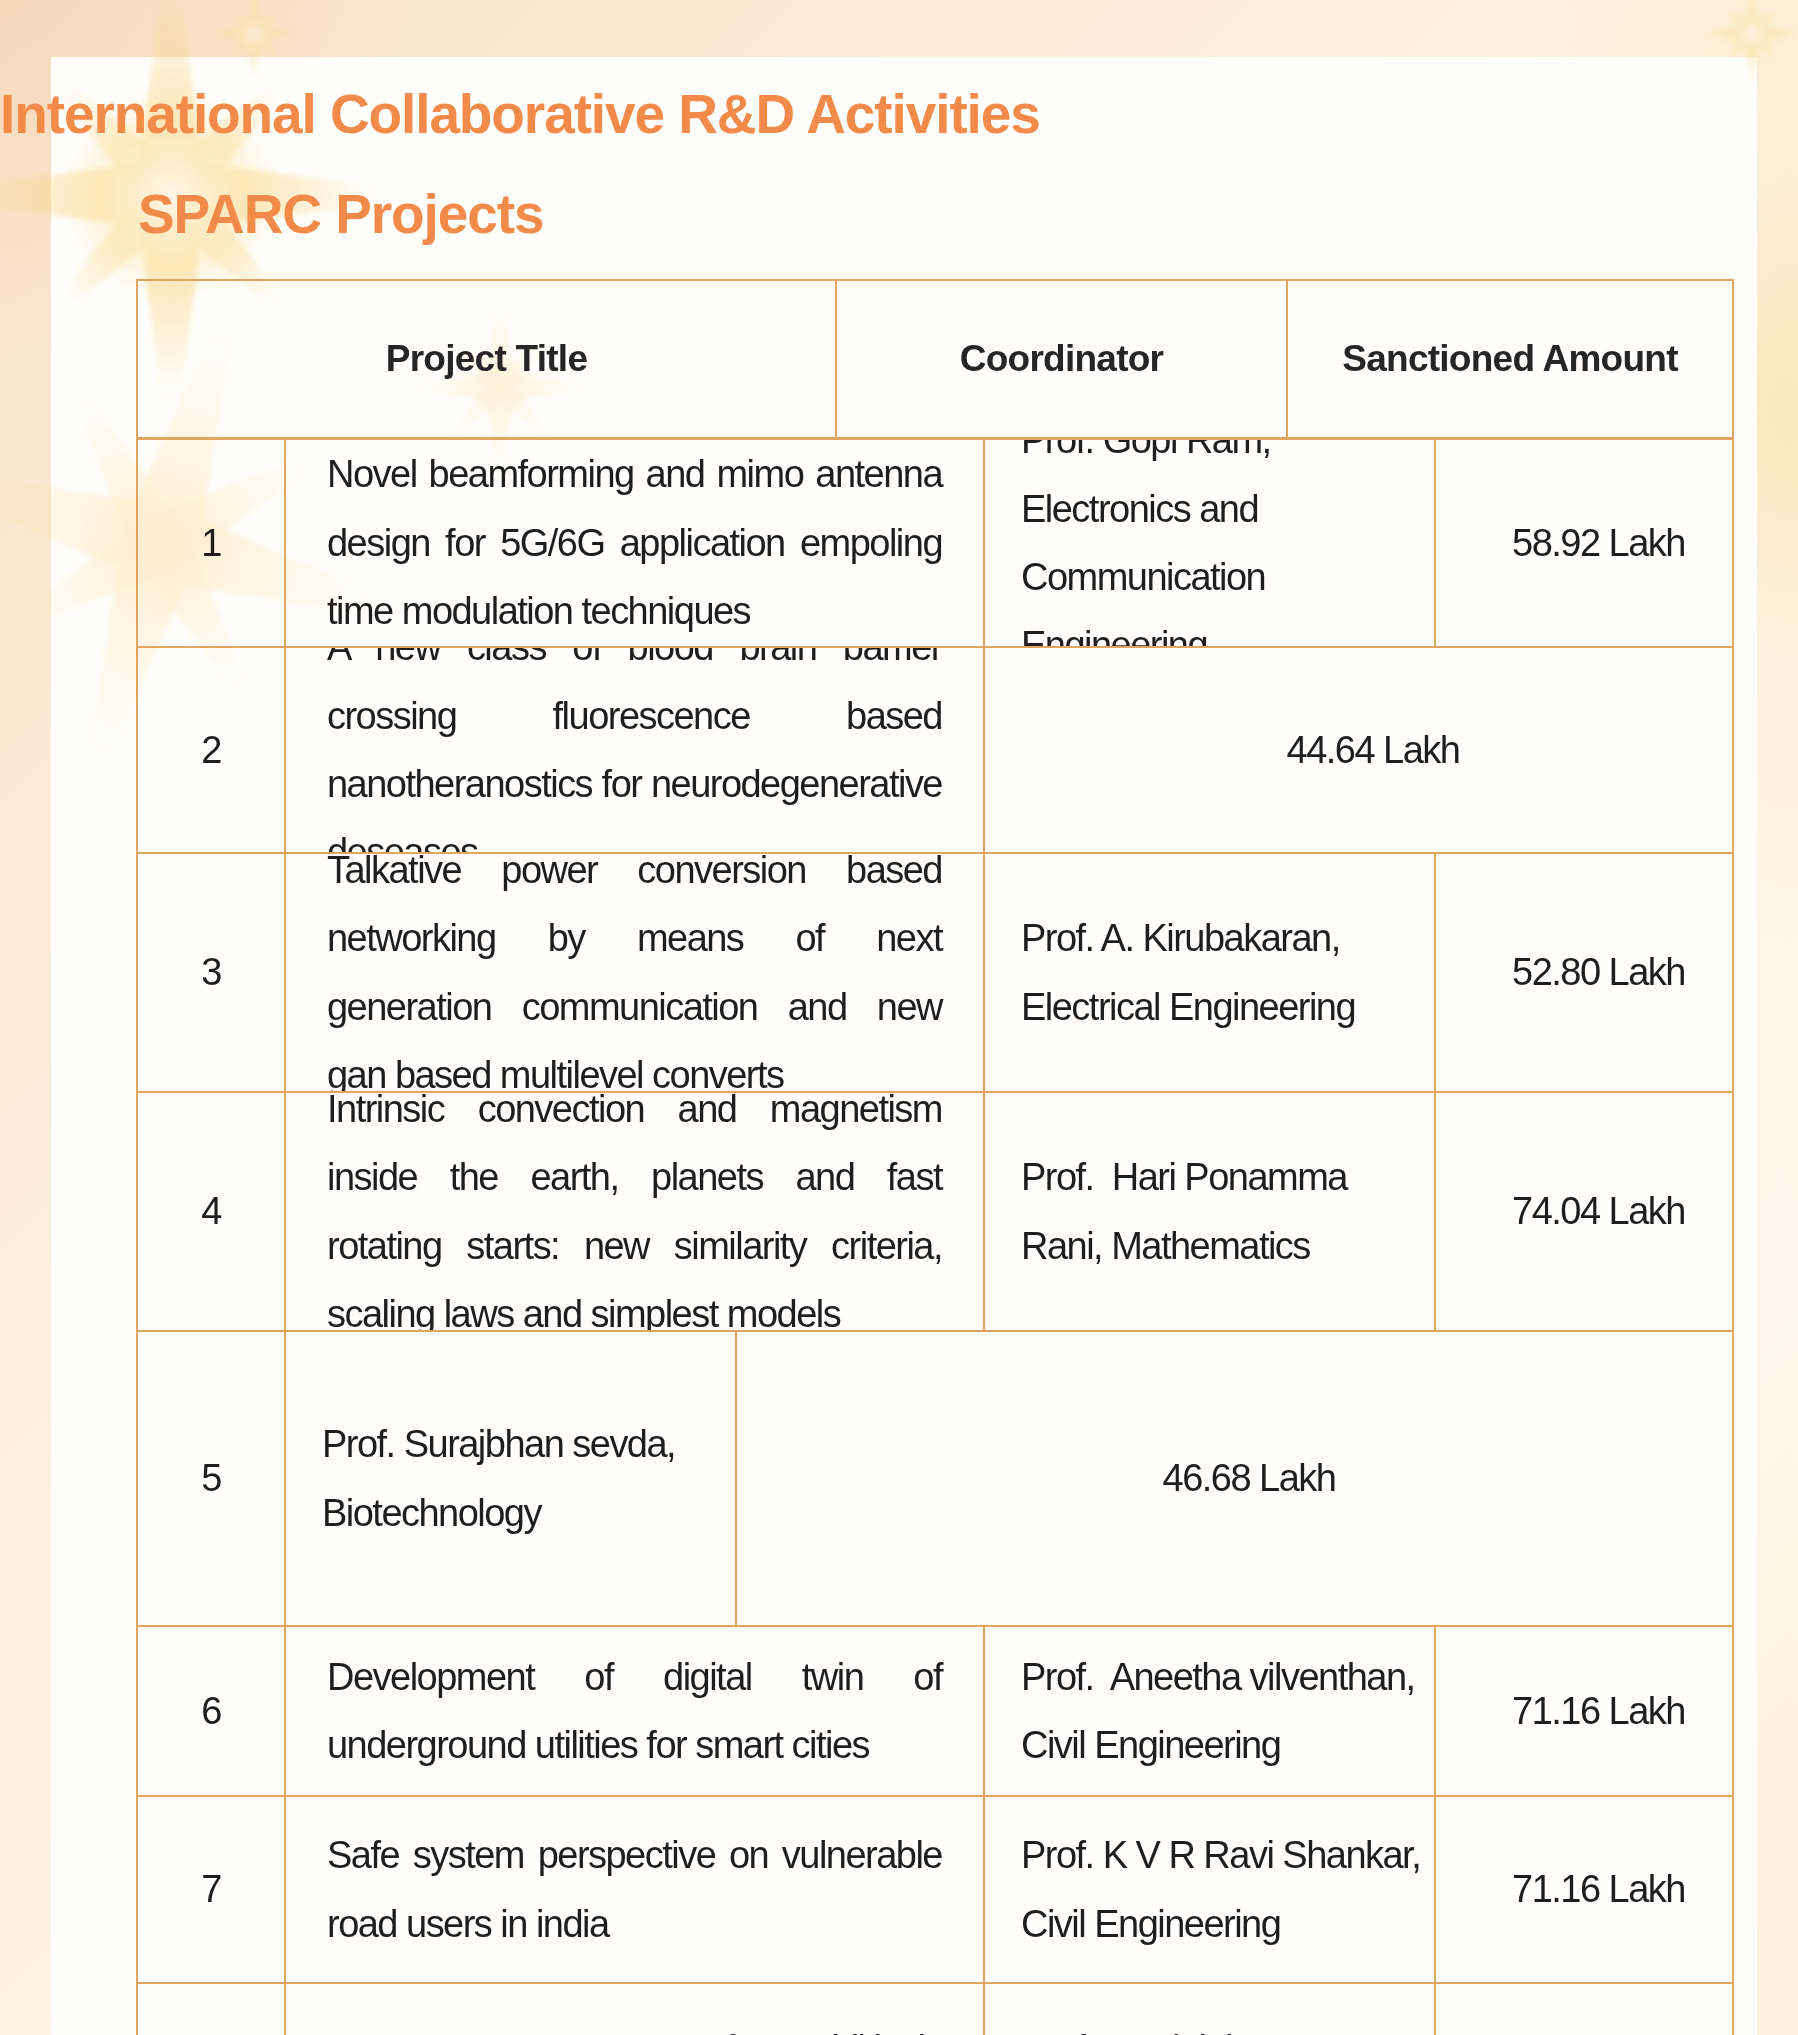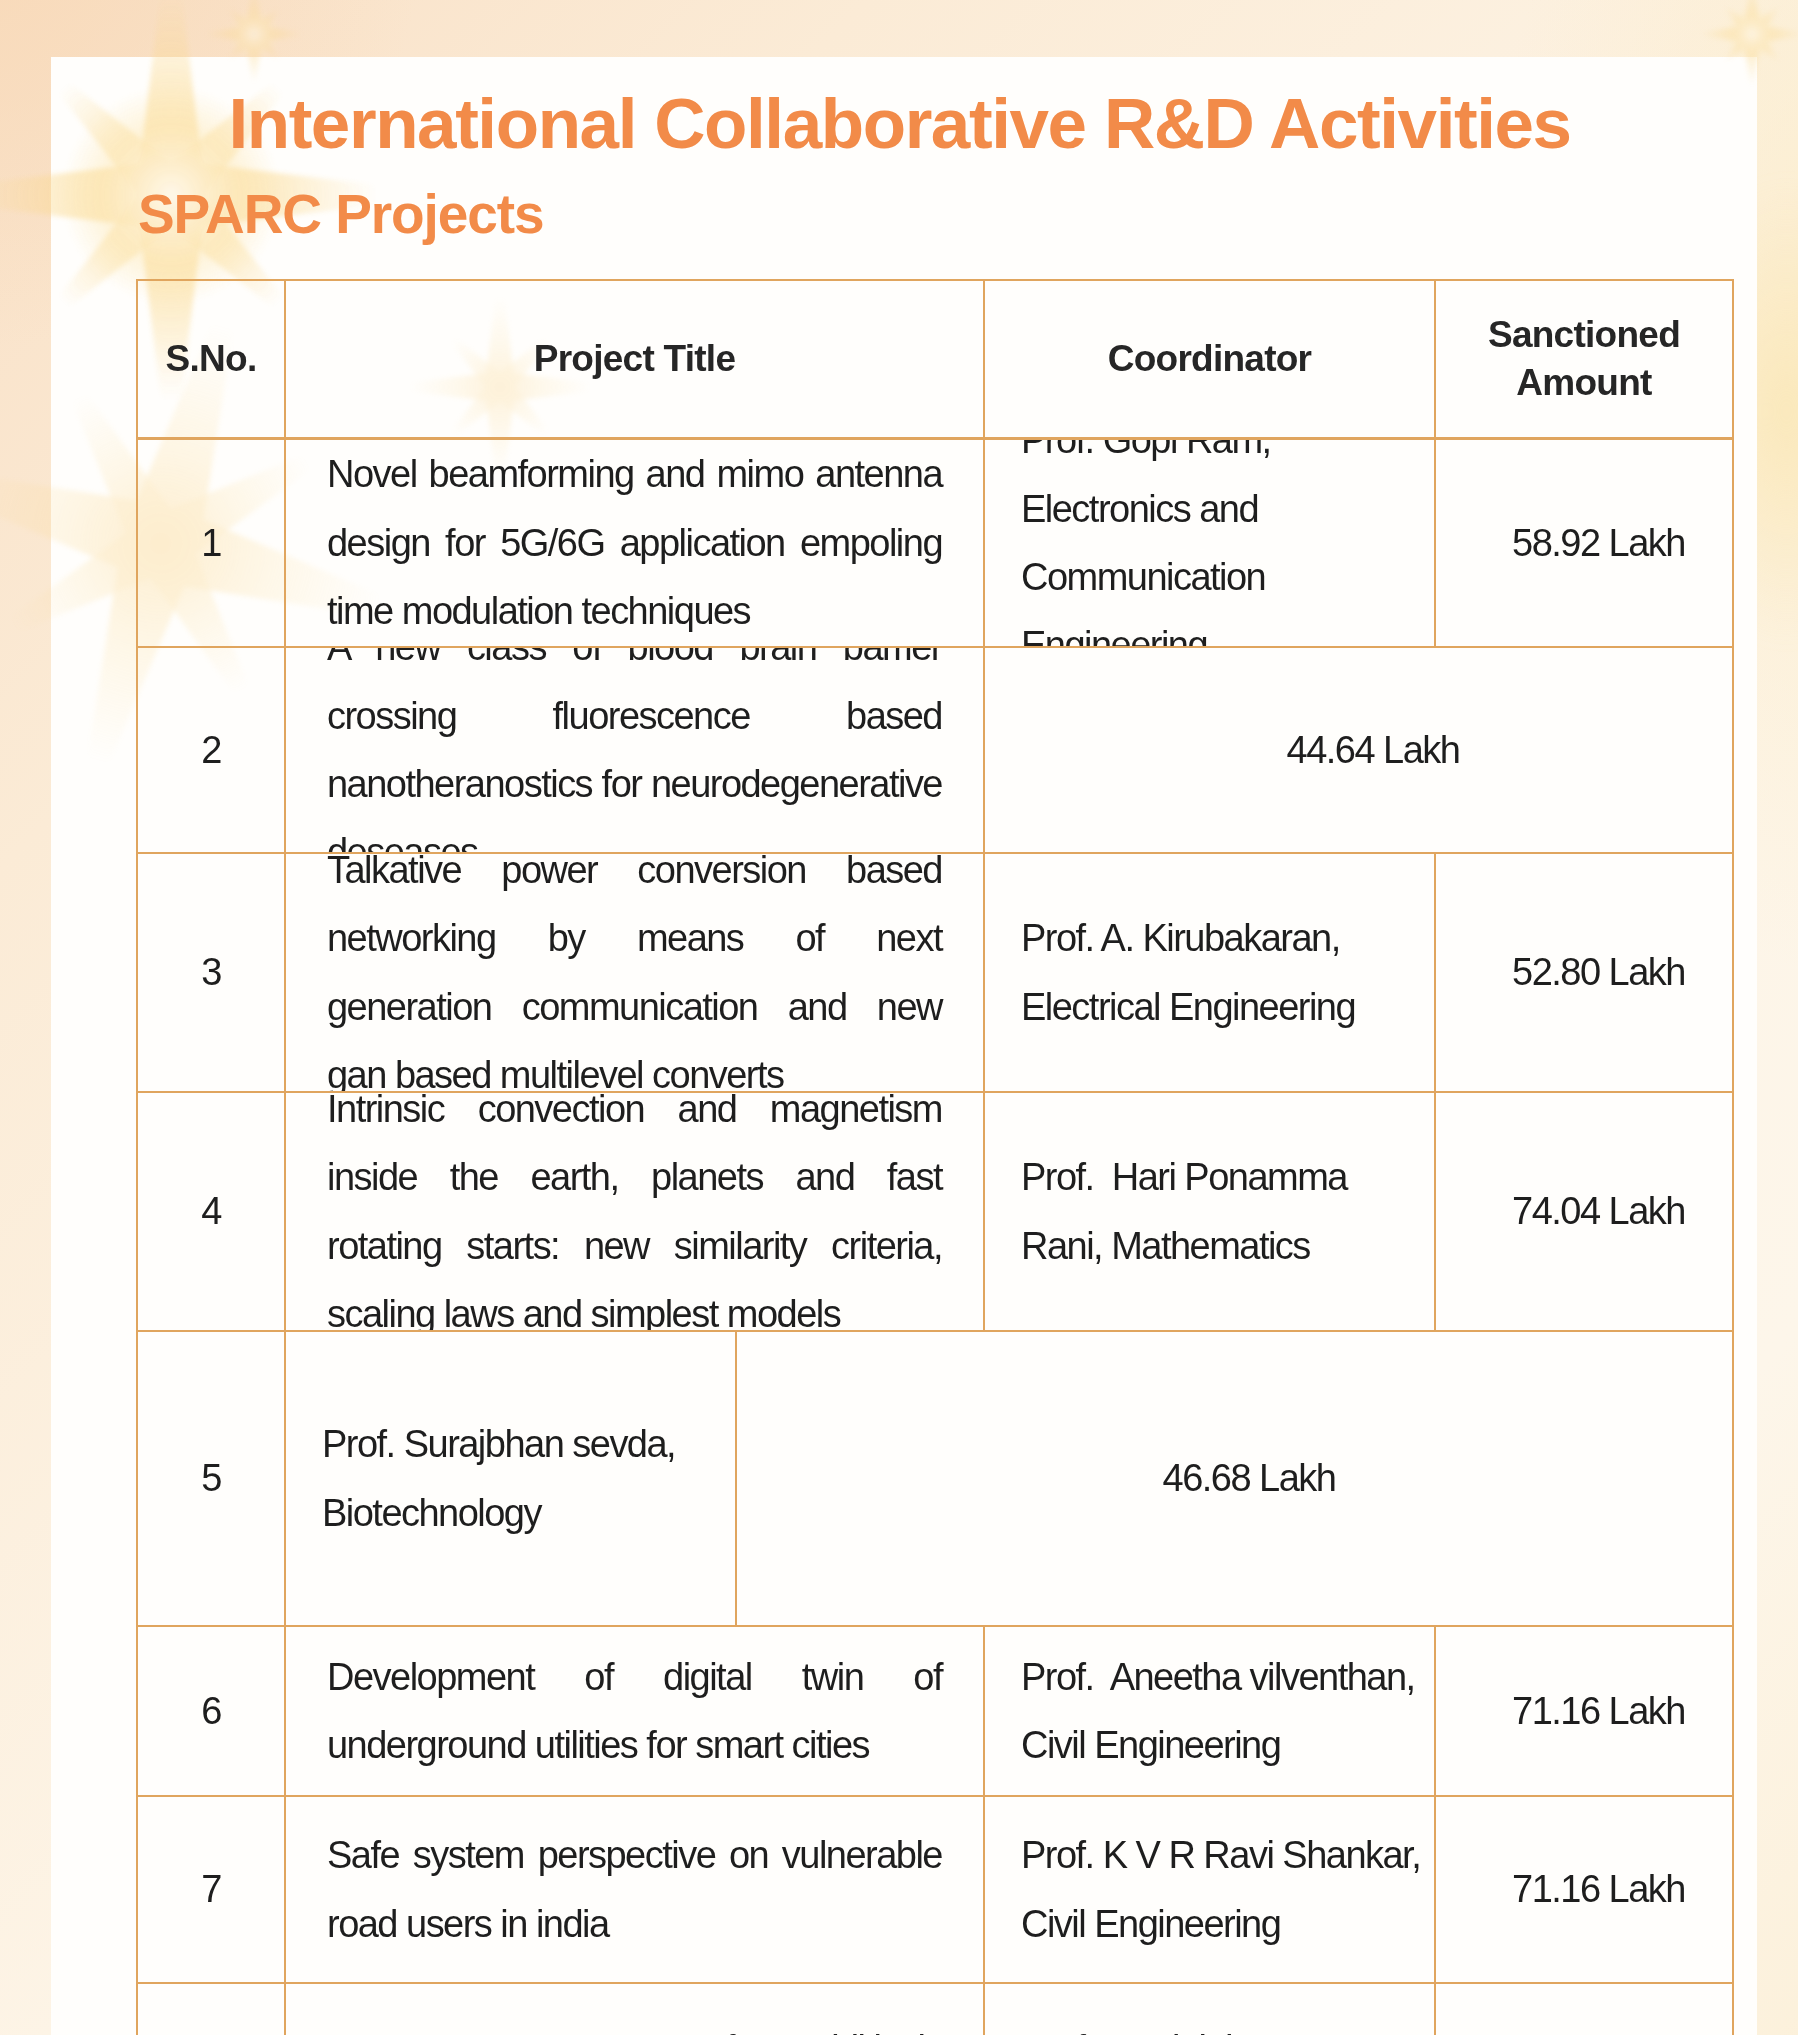--- a/index.html
+++ b/index.html
@@ -46,22 +46,22 @@
   
   .panel{
     position:absolute;left:51px;top:57px;right:42px;bottom:60px;
     background:var(--panel);z-index:2;
   }
 
   .content{position:absolute;inset:0;z-index:4;}
 
   .page-title{
     position:absolute;top:83px;left:0;right:0;
-    text-align:center;color:var(--orange);
-    font-size:71px;font-weight:bold;line-height:1.15;letter-spacing:-0.02em;
+    color:var(--orange);
+    font-size:55px;font-weight:bold;line-height:1.15;letter-spacing:-0.02em;
   }
   .page-subtitle{
     position:absolute;top:184px;left:138px;
     color:var(--orange);font-size:55px;font-weight:bold;line-height:1.1;letter-spacing:-0.02em;
   }
 
   
   .table{
     position:absolute;left:136px;top:279px;width:1598px;
     border:2px solid var(--tan);background:transparent;
@@ -130,21 +130,20 @@
     <div class="ray2"></div>
     <div class="core"></div>
   </div>
 
 <div class="content">
   <h1 class="page-title">International Collaborative R&amp;D Activities</h1>
   <h2 class="page-subtitle">SPARC Projects</h2>
 
   <div class="table">
     <div class="trow thead">
-      <div class="cell c-sno">S.No.</div>
       <div class="cell c-title">Project Title</div>
       <div class="cell c-coord">Coordinator</div>
       <div class="cell c-amt">Sanctioned Amount</div>
     </div>
     <div id="tbody">
   <div class="trow">
     <div class="cell c-sno">
             <span>1</span>
           </div>
     <div class="cell c-title">

